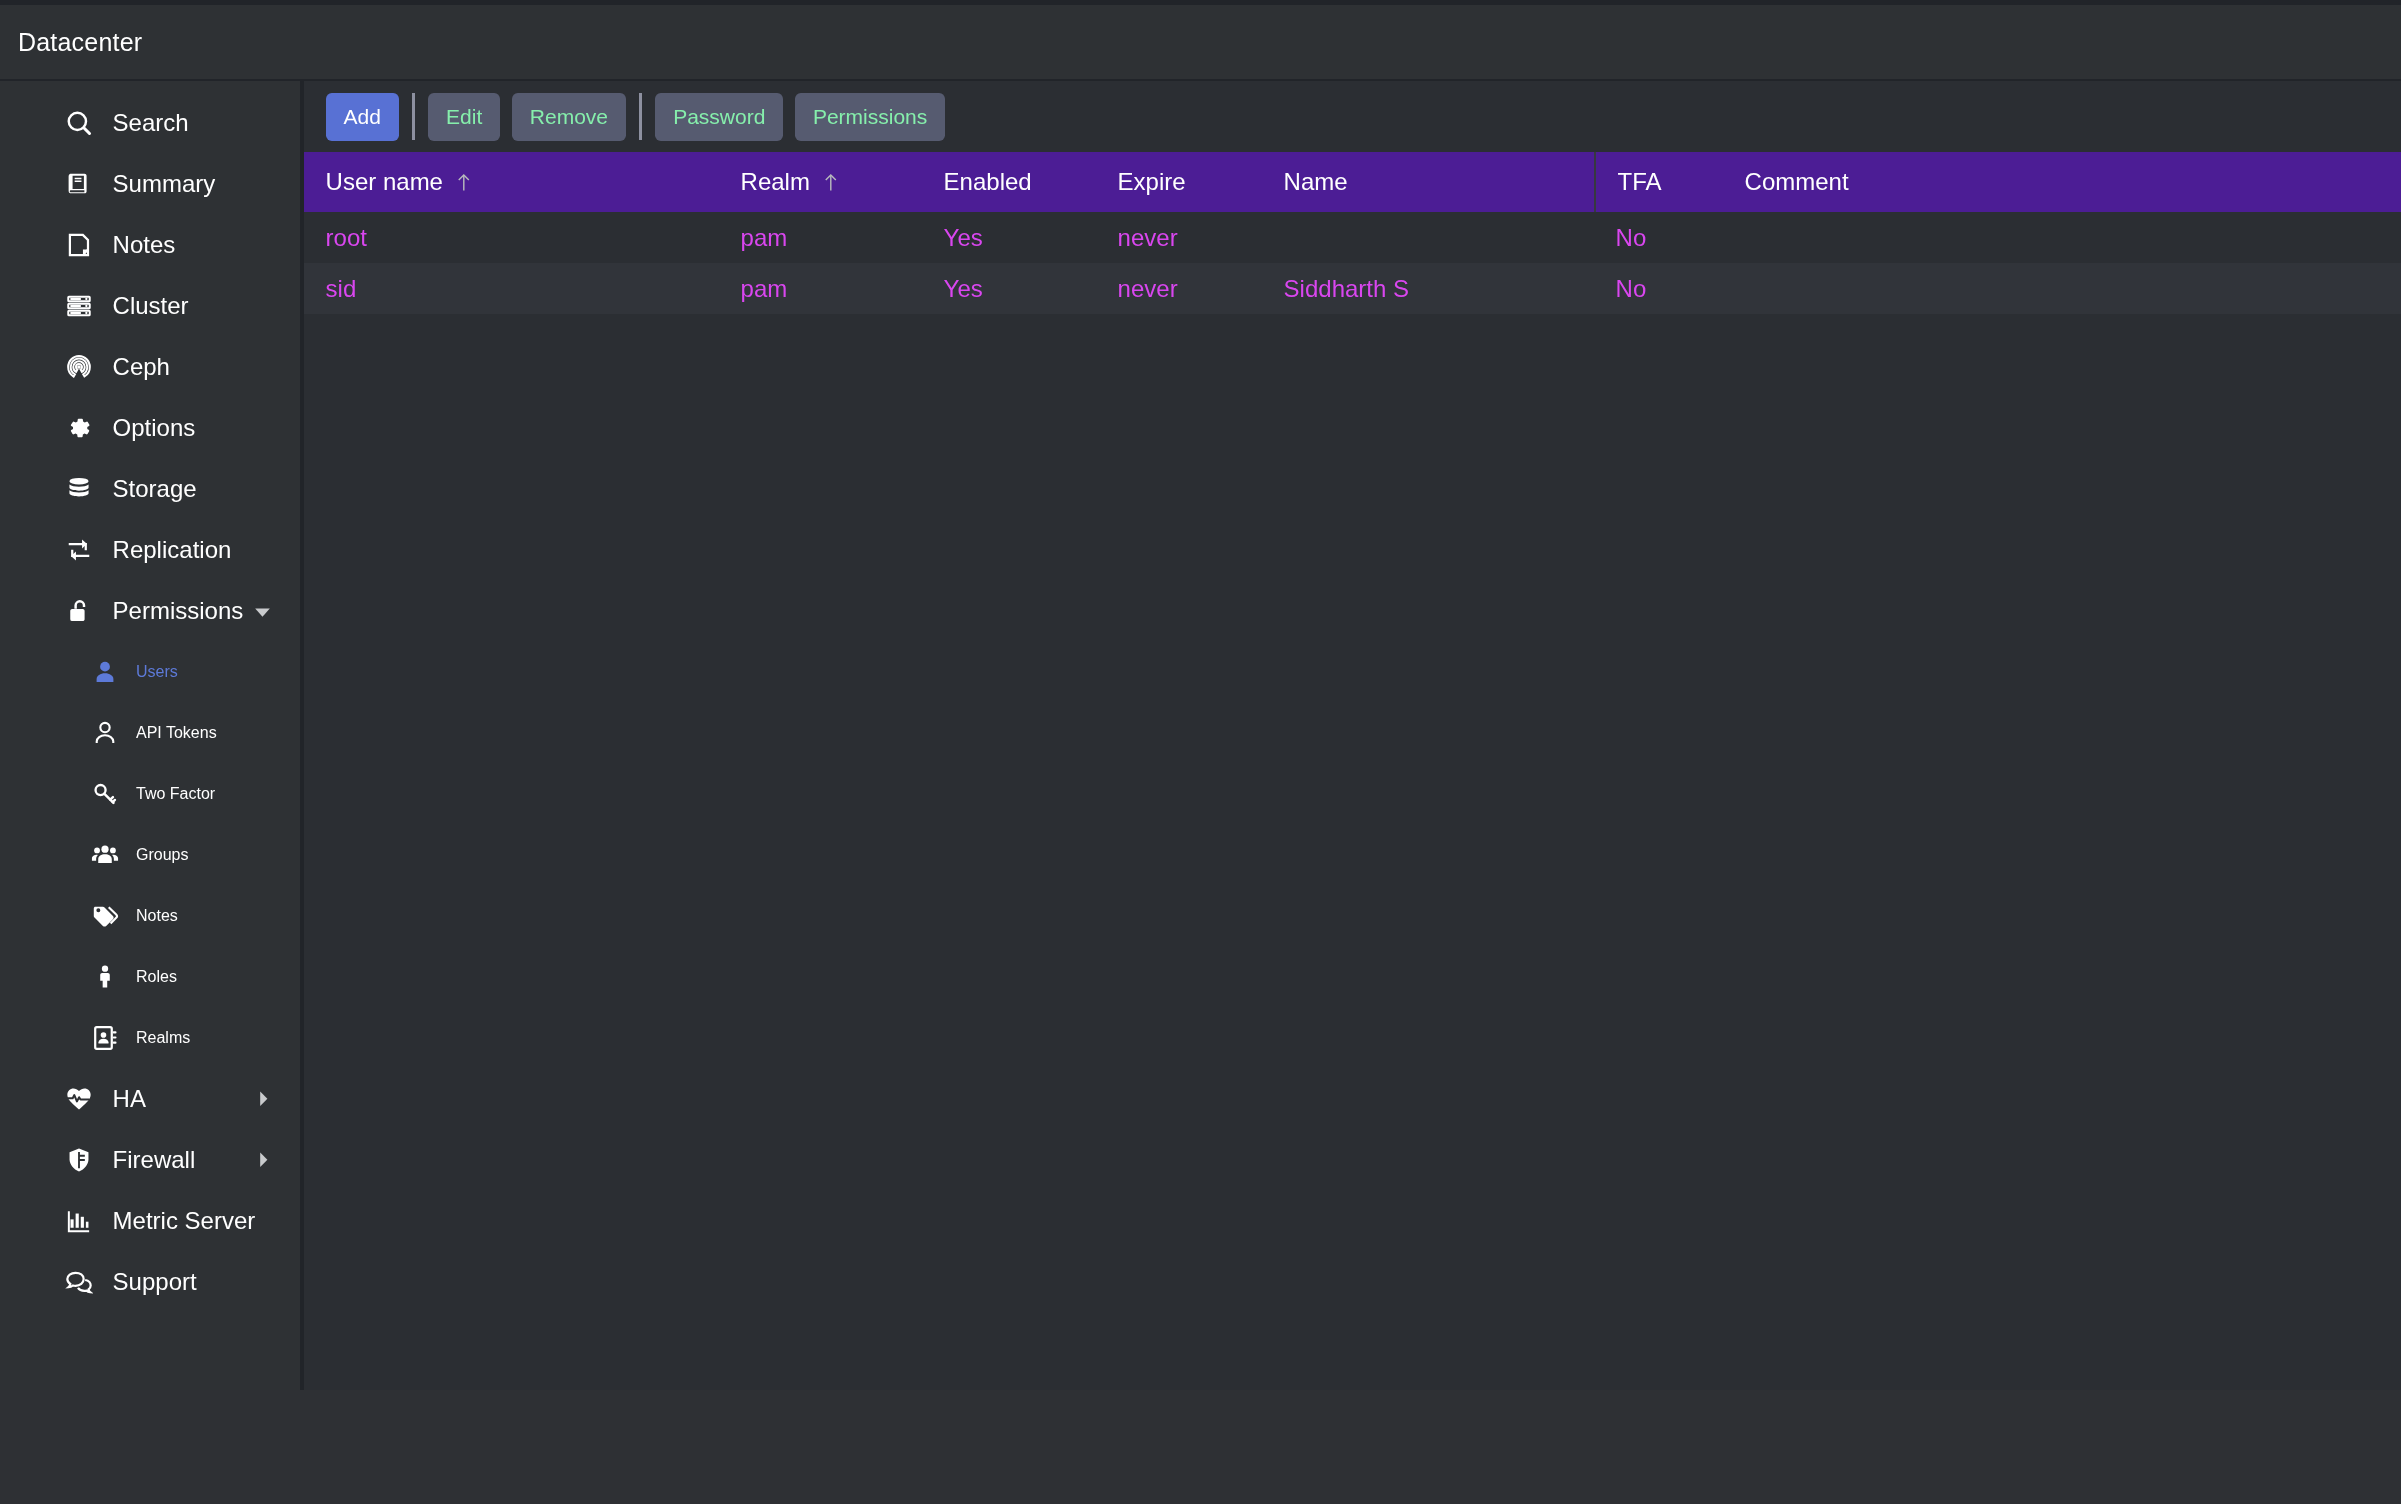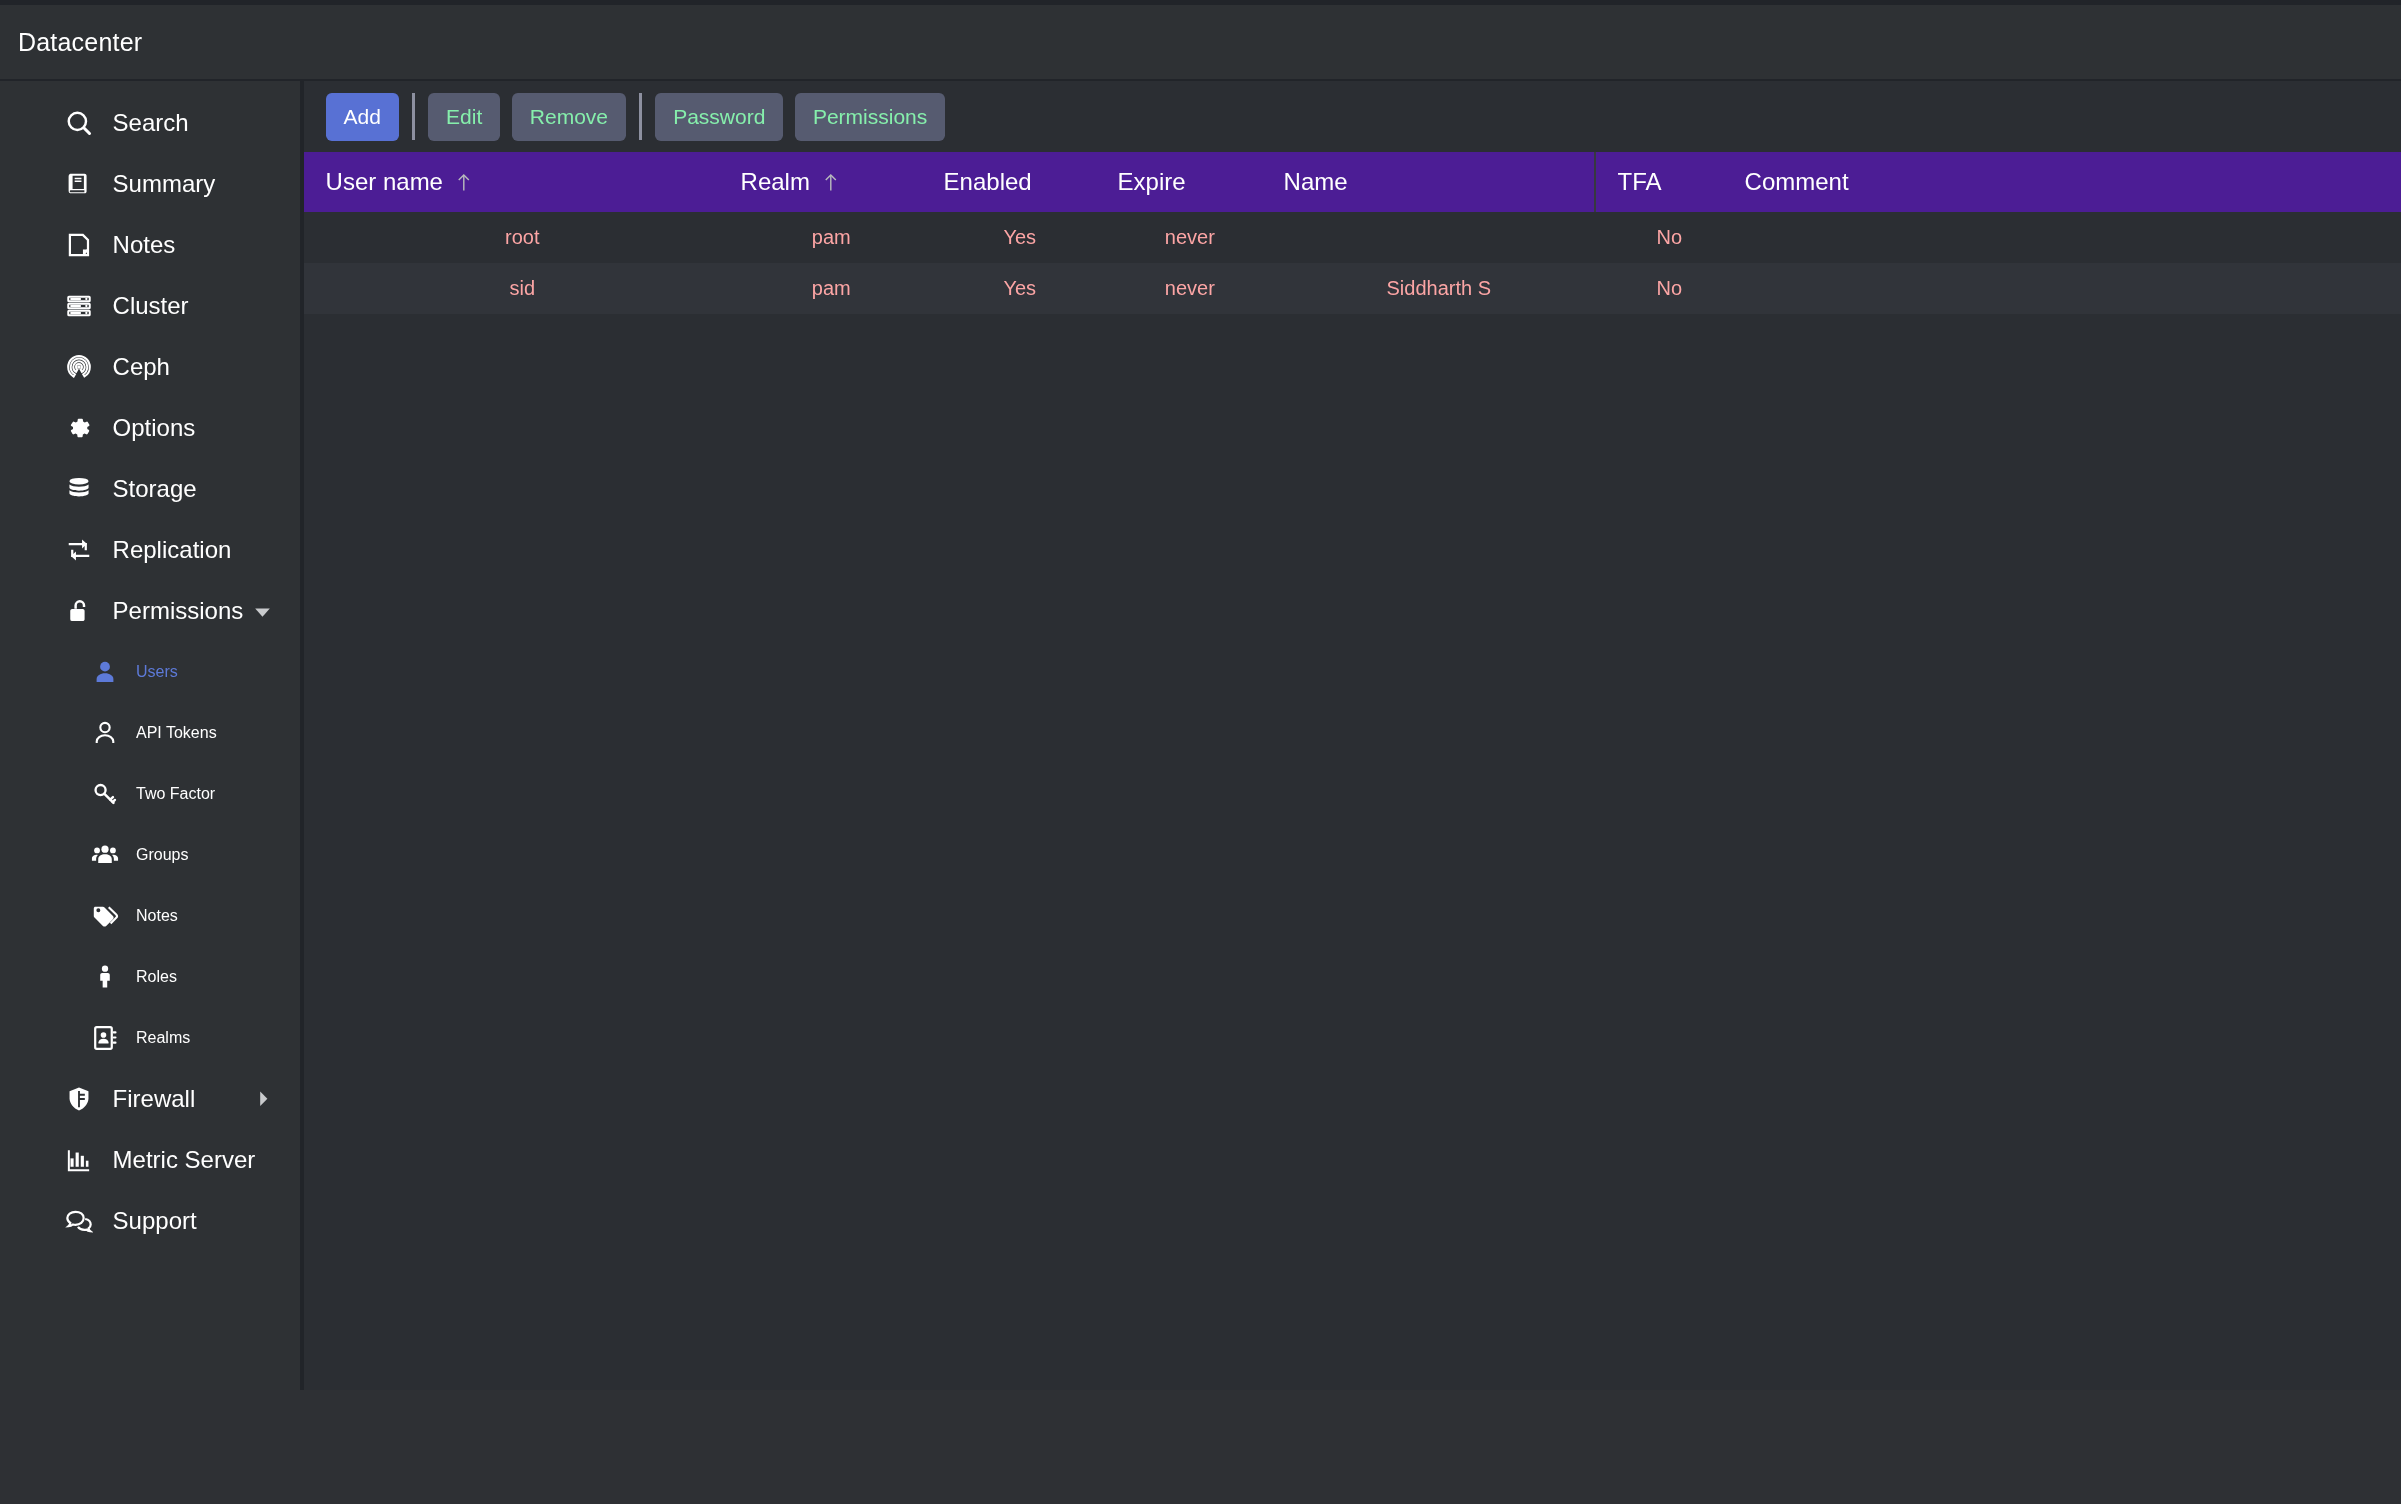--- a/index.html
+++ b/index.html
@@ -180,28 +180,27 @@
 
   .grid-row {
     display: flex;
     height: 51px;
     align-items: center;
     box-sizing: border-box;
   }
   .grid-row.odd  { background: #2b2e33; }
   .grid-row.even { background: #31343a; }
   .grid-row .cell {
-    font-size: 20px;
-    color: #fca5a5;
+    font-size: 24px;
+    color: #d946ef;
     padding-left: 21.6px;
     white-space: nowrap;
     overflow: hidden;
     text-overflow: ellipsis;
     box-sizing: border-box;
-    text-align: center;
   }
 
   
   .c-user    { width: 415px;  flex: 0 0 415px; }
   .c-realm   { width: 203px;  flex: 0 0 203px; }
   .c-enabled { width: 174px;  flex: 0 0 174px; }
   .c-expire  { width: 166px;  flex: 0 0 166px; }
   .c-name    { width: 332px;  flex: 0 0 332px; }
   .c-tfa     { width: 129px;  flex: 0 0 129px; }
   .c-comment { flex: 1 1 auto; min-width: 0; }
@@ -380,20 +379,34 @@
         <div class="nav-item sub">
           <span class="ico">
             <svg width="28" height="28" viewBox="0 0 24 24" fill="currentColor" aria-hidden="true">
               <rect x="3.6" y="2.7" width="14.2" height="18.6" rx="1.3" fill="none" stroke="currentColor" stroke-width="1.9"></rect>
               <circle cx="10.7" cy="9.4" r="2.4"></circle>
               <path d="M10.7 12.6c-2.4 0-4.3 1.4-4.3 3.1v1.1h8.6v-1.1c0-1.7-1.9-3.1-4.3-3.1z"></path>
               <path fill="none" stroke="currentColor" stroke-width="1.8" stroke-linecap="round" d="M19.4 7.2h1.6M19.4 11.6h1.6M19.4 16h1.6"></path>
             </svg>
           </span>
           <span class="label">Realms</span>
+        </div>
+        <div class="nav-item">
+          <span class="ico">
+            <svg width="28" height="28" viewBox="0 0 24 24" fill="currentColor" aria-hidden="true">
+              <path d="M12 21.1l-1.5-1.4C5.3 15 2 12 2 8.3 2 5.3 4.4 3 7.3 3c1.7 0 3.4.8 4.7 2.2C13.3 3.8 15 3 16.7 3 19.6 3 22 5.3 22 8.3c0 3.7-3.3 6.7-8.5 11.4z"></path>
+              <path fill="none" stroke="#2e3134" stroke-width="1.7" stroke-linecap="round" stroke-linejoin="round" d="M2.6 11.3h4L8 8.6l2.2 5.5 1.9-3.6 1.2 1.9h7.3"></path>
+            </svg>
+          </span>
+          <span class="label">HA</span>
+          <span class="arrow">
+            <svg width="21.6" height="21.6" viewBox="0 0 24 24" fill="currentColor">
+              <path d="M8 4l8 8-8 8z"></path>
+            </svg>
+          </span>
         </div>
         <div class="nav-item">
           <span class="ico">
             <svg width="28" height="28" viewBox="0 0 24 24" fill="currentColor" aria-hidden="true">
               <path d="M12 2.2L3.9 5.4v6c0 4.5 3.4 8.7 8.1 10.4 4.7-1.7 8.1-5.9 8.1-10.4v-6z"></path>
               <path fill="none" stroke="#2e3134" stroke-width="1.6" d="M12 5.2v13.9"></path>
               <path fill="none" stroke="#2e3134" stroke-width="1.6" d="M12 8.4h5M12 12h5"></path>
             </svg>
           </span>
           <span class="label">Firewall</span>

